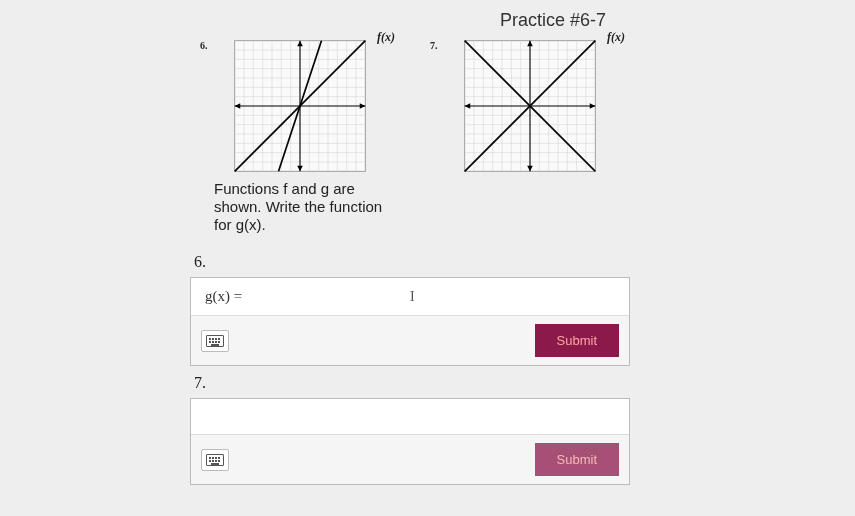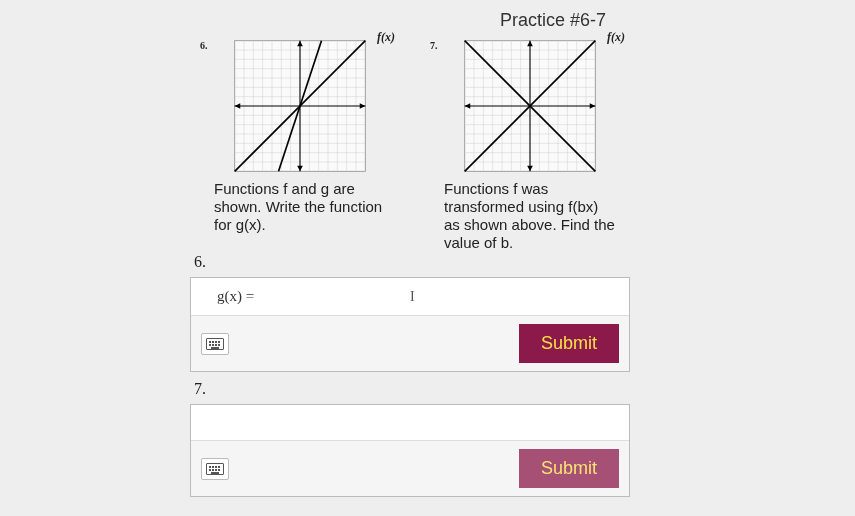--- a/index.html
+++ b/index.html
@@ -68,21 +68,21 @@
     margin: 8px 0 6px 4px;
     color: #222;
   }
   .answer-box {
     border: 1px solid #bbb;
     background: #f5f5f5;
   }
   .input-row {
     background: #fff;
     border-bottom: 1px solid #ddd;
-    padding: 10px 26px;
+    padding: 10px 14px;
     min-height: 36px;
     display: flex;
     align-items: center;
     position: relative;
   }
   .input-prompt {
     font-family: 'Times New Roman', serif;
     font-size: 15px;
     color: #333;
   }
@@ -121,24 +121,24 @@
       linear-gradient(#555,#555) 8px 2px/2px 2px no-repeat,
       linear-gradient(#555,#555) 11px 2px/2px 2px no-repeat,
       linear-gradient(#555,#555) 2px 5px/2px 2px no-repeat,
       linear-gradient(#555,#555) 5px 5px/2px 2px no-repeat,
       linear-gradient(#555,#555) 8px 5px/2px 2px no-repeat,
       linear-gradient(#555,#555) 11px 5px/2px 2px no-repeat,
       linear-gradient(#555,#555) 4px 8px/8px 2px no-repeat;
   }
   .submit-btn {
     background: #8b1a4a;
-    color: #fde047;
+    color: #fca5a5;
     border: none;
     padding: 9px 22px;
-    font-size: 18px;
+    font-size: 13px;
     font-family: Arial, sans-serif;
     cursor: pointer;
   }
   .submit-btn.faded {
     opacity: 0.75;
   }
 </style>
 </head>
 <body>
 
@@ -222,21 +222,20 @@
       </g>
       <line x1="-7" y1="0" x2="7" y2="0" stroke="#000" stroke-width="0.12"></line>
       <line x1="0" y1="-7" x2="0" y2="7" stroke="#000" stroke-width="0.12"></line>
       <polygon points="7,0 6.4,-0.3 6.4,0.3" fill="#000"></polygon>
       <polygon points="-7,0 -6.4,-0.3 -6.4,0.3" fill="#000"></polygon>
       <polygon points="0,-7 -0.3,-6.4 0.3,-6.4" fill="#000"></polygon>
       <polygon points="0,7 -0.3,6.4 0.3,6.4" fill="#000"></polygon>
       <line x1="-7" y1="7" x2="7" y2="-7" stroke="#000" stroke-width="0.18"></line>
       <line x1="-7" y1="-7" x2="7" y2="7" stroke="#000" stroke-width="0.18"></line>
     </svg>
-    <div class="graph-caption">Functions f was transformed using f(bx) as shown above. Find the value of b.</div>
   </div>
 
 </div>
 
 <div class="answer-area">
 
   <div class="qnum">6.</div>
   <div class="answer-box">
     <div class="input-row">
       <span class="input-prompt">g(x) =</span>

